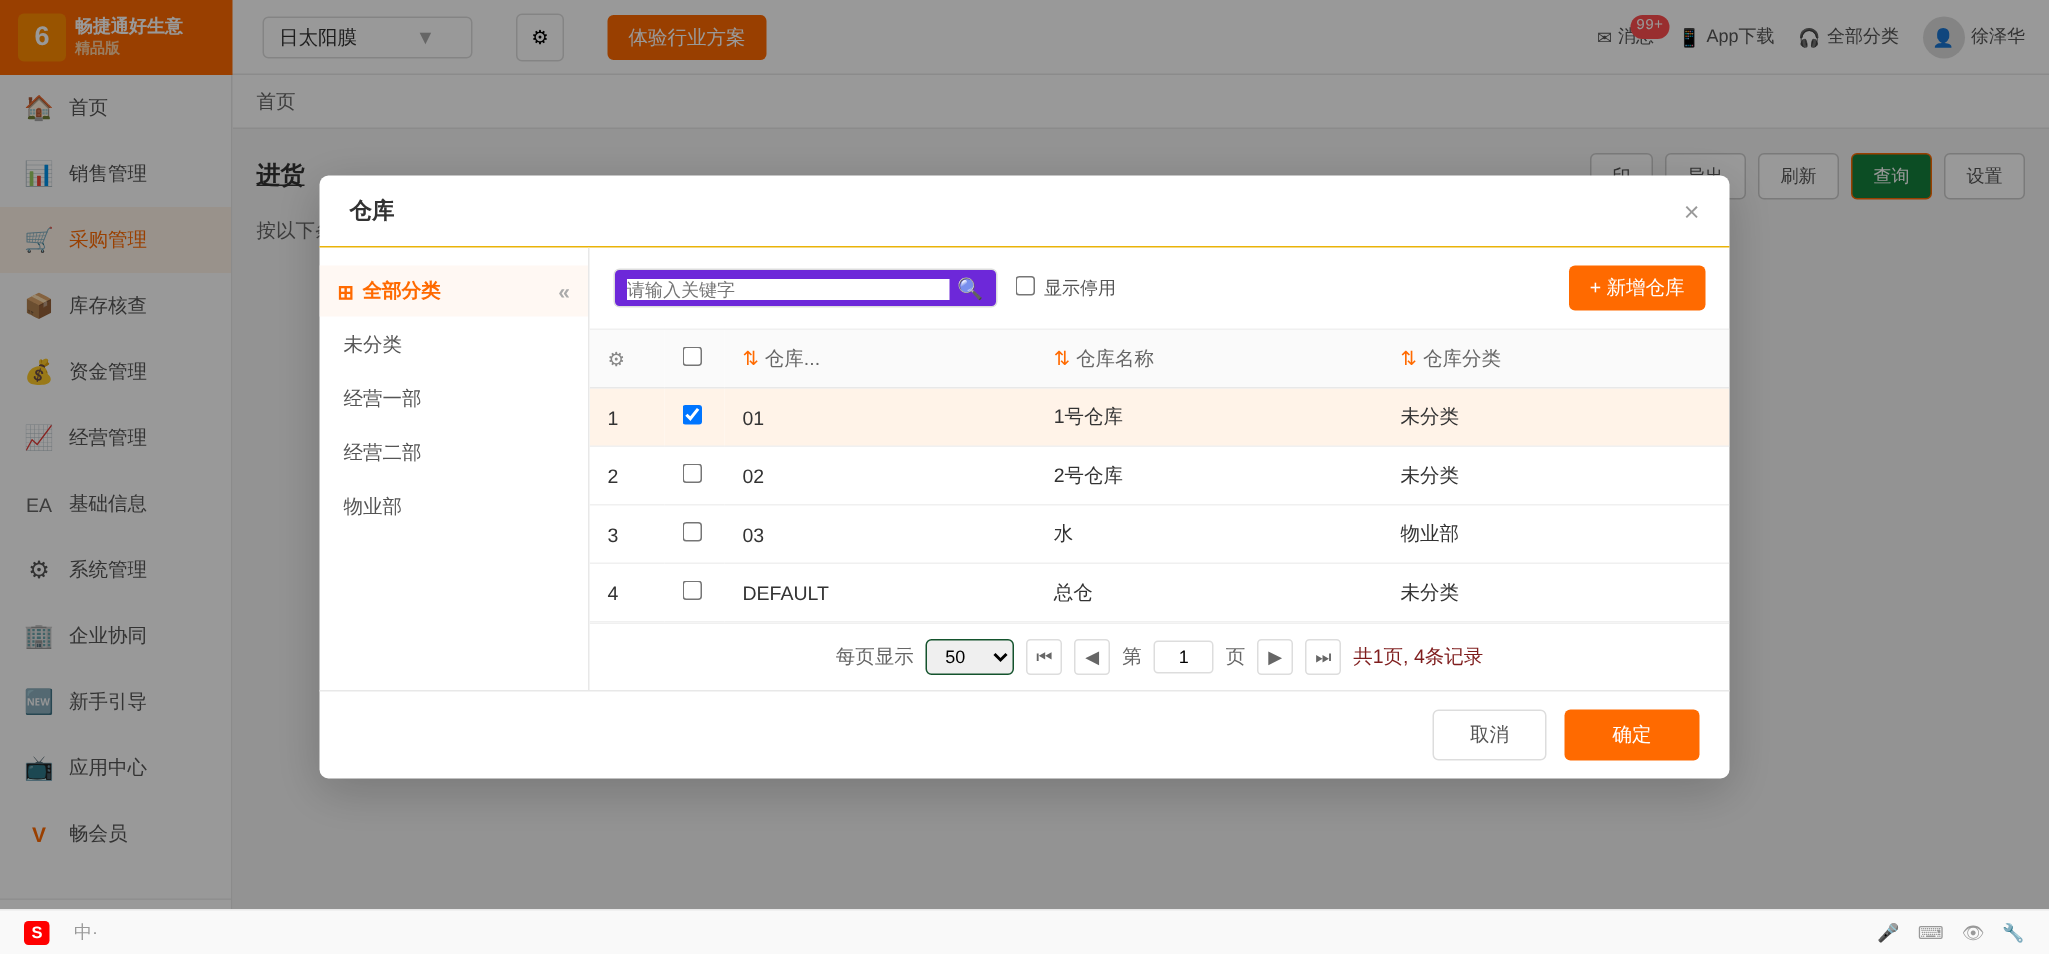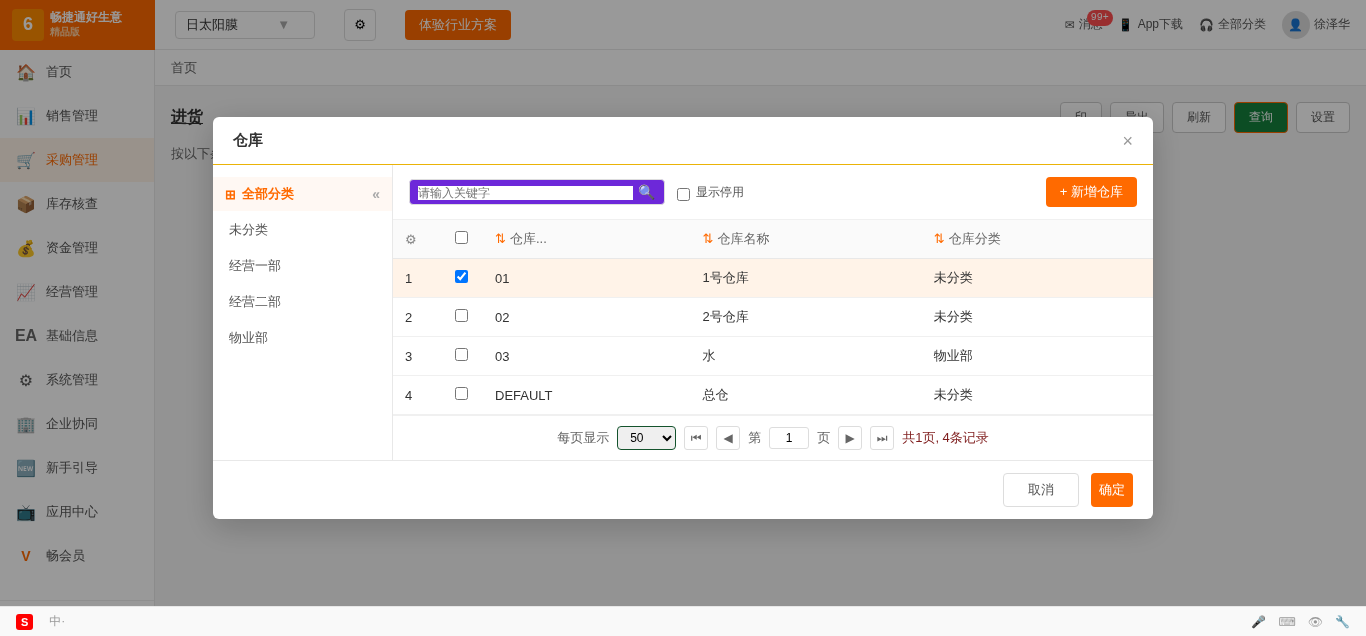--- a/index.html
+++ b/index.html
@@ -123,21 +123,21 @@
       border-bottom: 1px solid #f0f0f0;
     }
     .search-box {
       display: flex; align-items: flex-end; border: 1px solid #ddd; border-radius: 4px;
       padding: 4px 8px; gap: 6px; width: 256px; background: #6d28d9;
     }
     .search-box input {
       border: none; outline: none; font-size: 12px; color: #666; flex: 1;
     }
     .search-icon { color: #aaa; font-size: 14px; cursor: pointer; }
-    .checkbox-label { display: flex; align-items: flex-end; gap: 6px; color: #555; font-size: 12px; cursor: pointer; }
+    .checkbox-label { display: flex; align-items: flex-start; gap: 6px; color: #555; font-size: 12px; cursor: pointer; }
     .add-btn {
       margin-left: auto; background: #ff6a00; color: #fff; border: none;
       border-radius: 4px; padding: 6px 14px; cursor: pointer; font-size: 13px;
     }
 
     
     .modal-table { flex: 1; overflow: auto; }
     table { width: 100%; border-collapse: collapse; font-size: 13px; }
     thead tr { background: #fafafa; }
     th {
@@ -163,21 +163,21 @@
     .page-btn { width: 24px; height: 24px; border: 1px solid #ddd; border-radius: 3px; background: #fff; cursor: pointer; font-size: 12px; display: inline-flex; align-items: center; justify-content: center; color: #666; }
     .page-input { width: 40px; border: 1px solid #ddd; border-radius: 3px; padding: 3px; text-align: center; font-size: 12px; }
     .page-info { color: #7f1d1d; font-size: 13px; text-align: right; }
 
     
     .modal-actions {
       padding: 12px 20px; border-top: 1px solid #e8e8e8;
       display: flex; justify-content: flex-end; gap: 12px;
     }
     .cancel-btn { background: #fff; border: 1px solid #ddd; color: #555; border-radius: 4px; padding: 7px 24px; cursor: pointer; font-size: 13px; }
-    .confirm-btn { background: #ff6a00; border: none; color: #fff; border-radius: 4px; padding: 7px 8px; cursor: pointer; font-size: 13px; }
+    .confirm-btn { background: #ff6a00; border: none; color: #fff; border-radius: 4px; padding: 7px 32px; cursor: pointer; font-size: 13px; }
 
     
     .bottom-bar {
       position: fixed; bottom: 0; left: 0; right: 0; height: 30px;
       background: #f9f9f9; border-top: 1px solid #e8e8e8;
       display: flex; align-items: center; padding: 0 16px; gap: 16px;
       font-size: 12px; color: #999; z-index: 300;
     }
     .bottom-right { margin-left: auto; display: flex; align-items: center; gap: 12px; }
     .s-logo { background: #ff0000; color: #fff; border-radius: 3px; padding: 2px 5px; font-size: 11px; font-weight: bold; }
@@ -249,21 +249,21 @@
   </div>
   <div class="sidebar-item">
     <span class="icon">💰</span>
     <span>资金管理</span>
   </div>
   <div class="sidebar-item">
     <span class="icon">📈</span>
     <span>经营管理</span>
   </div>
   <div class="sidebar-item">
-    <span class="icon" style="font-size:16px;font-weight:bold;color:#666;">EA</span>
+    <span class="icon" style="font-size:13px;font-weight:normal;color:#666;">EA</span>
     <span>基础信息</span>
   </div>
   <div class="sidebar-item">
     <span class="icon">⚙</span>
     <span>系统管理</span>
   </div>
   <div class="sidebar-item">
     <span class="icon">🏢</span>
     <span>企业协同</span>
   </div>

